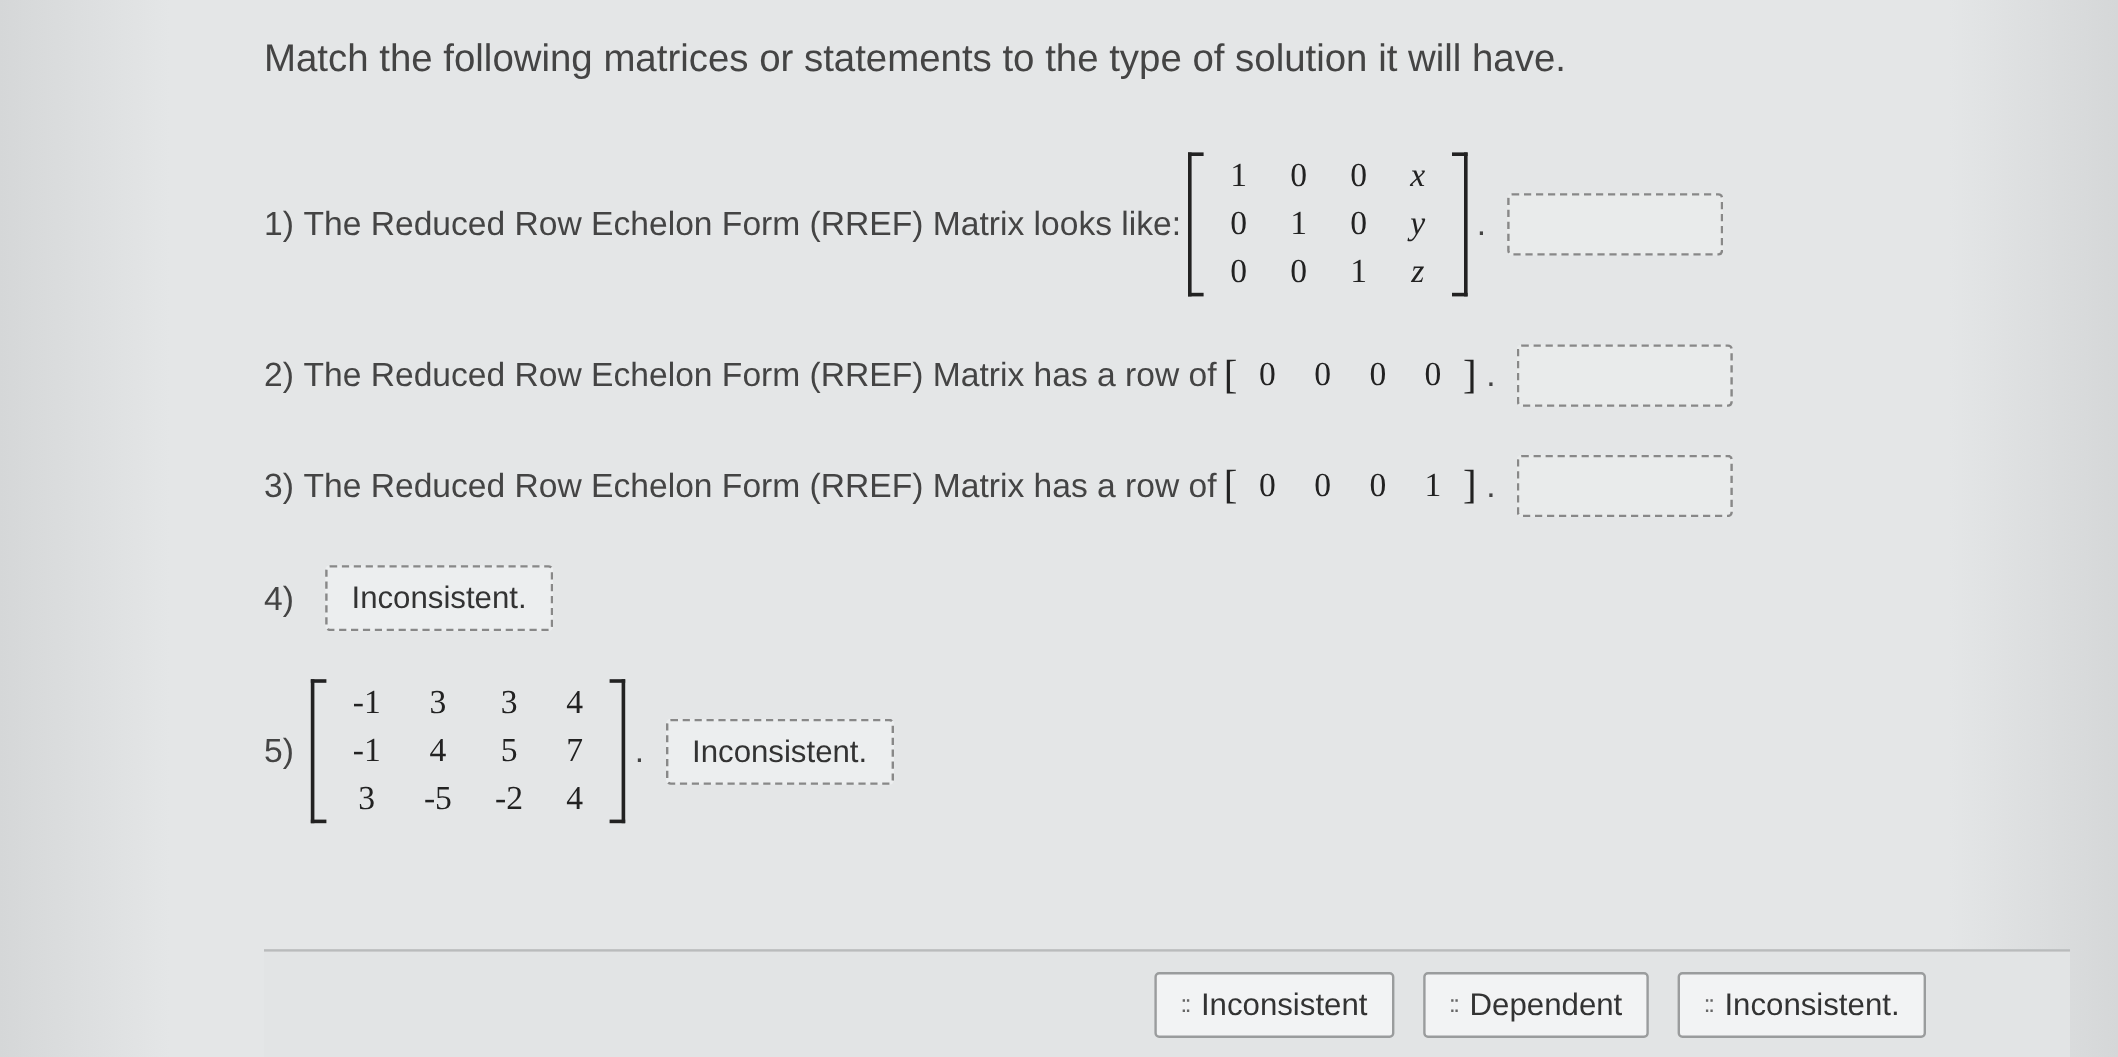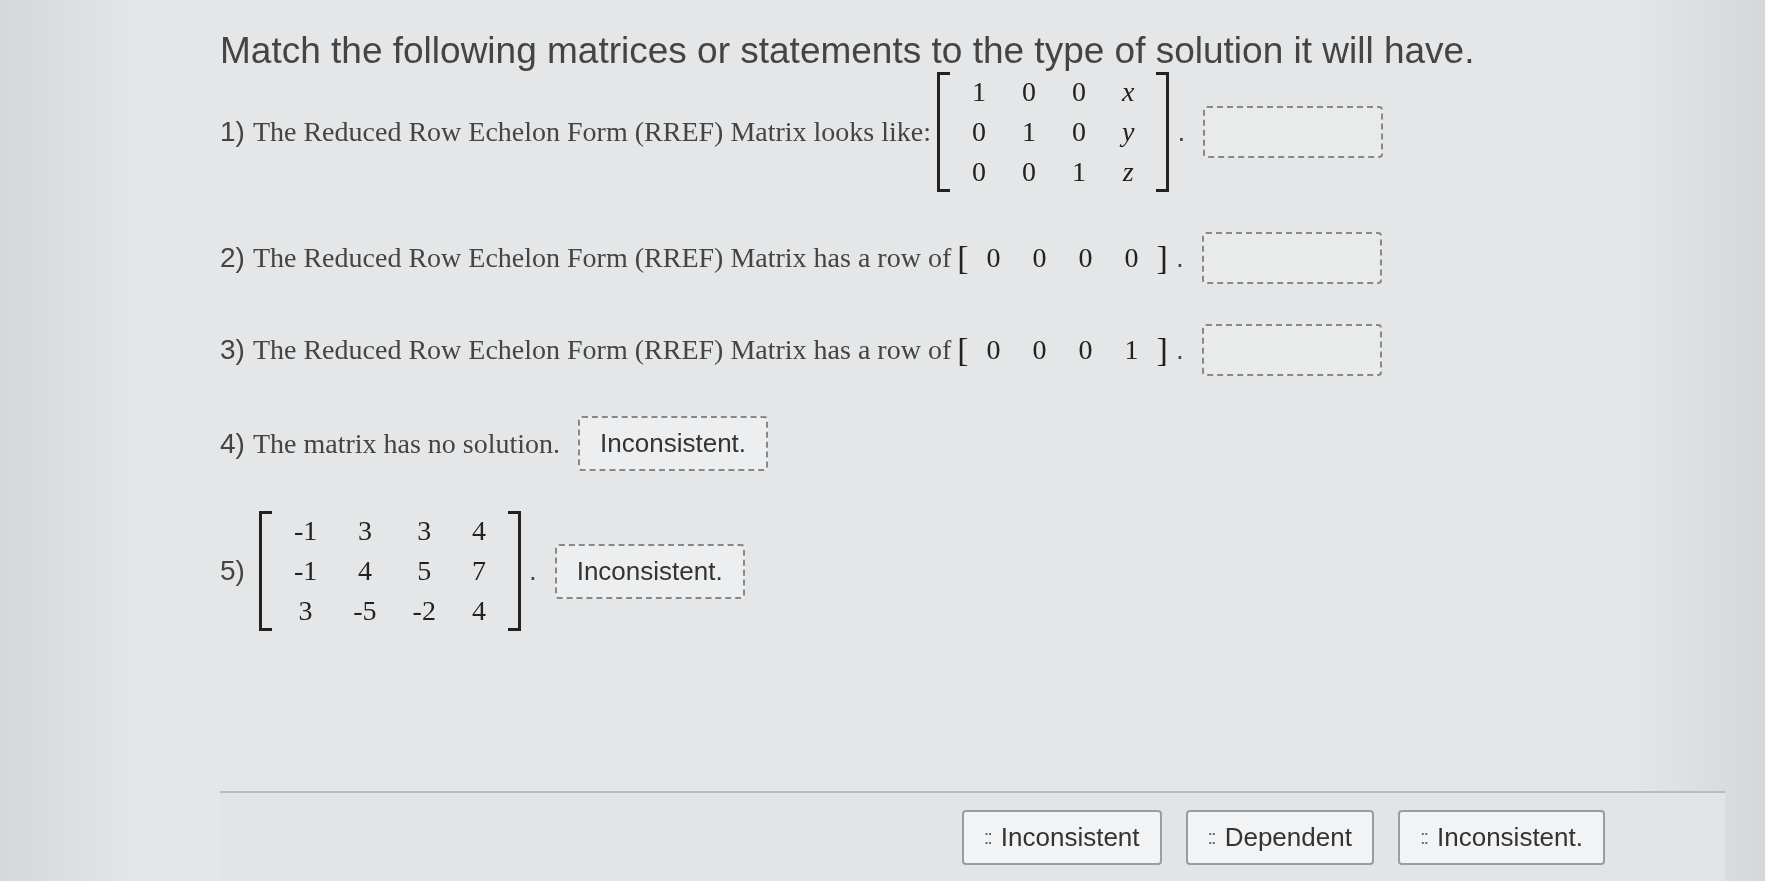--- a/index.html
+++ b/index.html
@@ -14,37 +14,37 @@
   }
   .page {
     position: relative;
     width: 1765px;
     height: 881px;
     box-sizing: border-box;
     padding: 30px 60px 0 220px;
     background: linear-gradient(90deg, #d5d7d8 0%, #e4e6e7 8%, #e4e6e7 92%, #d5d7d8 100%);
   }
   .instructions {
-    font-size: 37px;
+    font-size: 32px;
     color: #444;
+    margin-bottom: 60px;
   }
   .qrow {
     display: flex;
     align-items: center;
     margin-bottom: 40px;
     font-size: 28px;
     color: #444;
   }
   .qlabel {
     margin-right: 8px;
     white-space: nowrap;
   }
   .qtext {
     white-space: nowrap;
-    font-family: Liberation Serif, serif;
   }
   
   .drop-target {
     display: inline-block;
     border: 2px dashed #888;
     border-radius: 4px;
     min-width: 180px;
     height: 52px;
     vertical-align: middle;
     margin-left: 18px;
@@ -221,21 +221,20 @@
       <span class="cell">0</span>
       <span class="cell">1</span>
       <span class="rb">]</span>
     </span>
     <span class="period">.</span>
     <span class="drop-target"></span>
   </div>
 
   <div class="qrow">
     <span class="qlabel">4)</span>
-    <span class="qtext"> The matrix has no solution.</span>
     <span class="drop-filled">Inconsistent.</span>
   </div>
 
   <div class="qrow">
     <span class="qlabel">5)</span>
     <span class="matrix">
       <span class="bracket left"></span>
       <table>
         <tbody>
             <tr>

